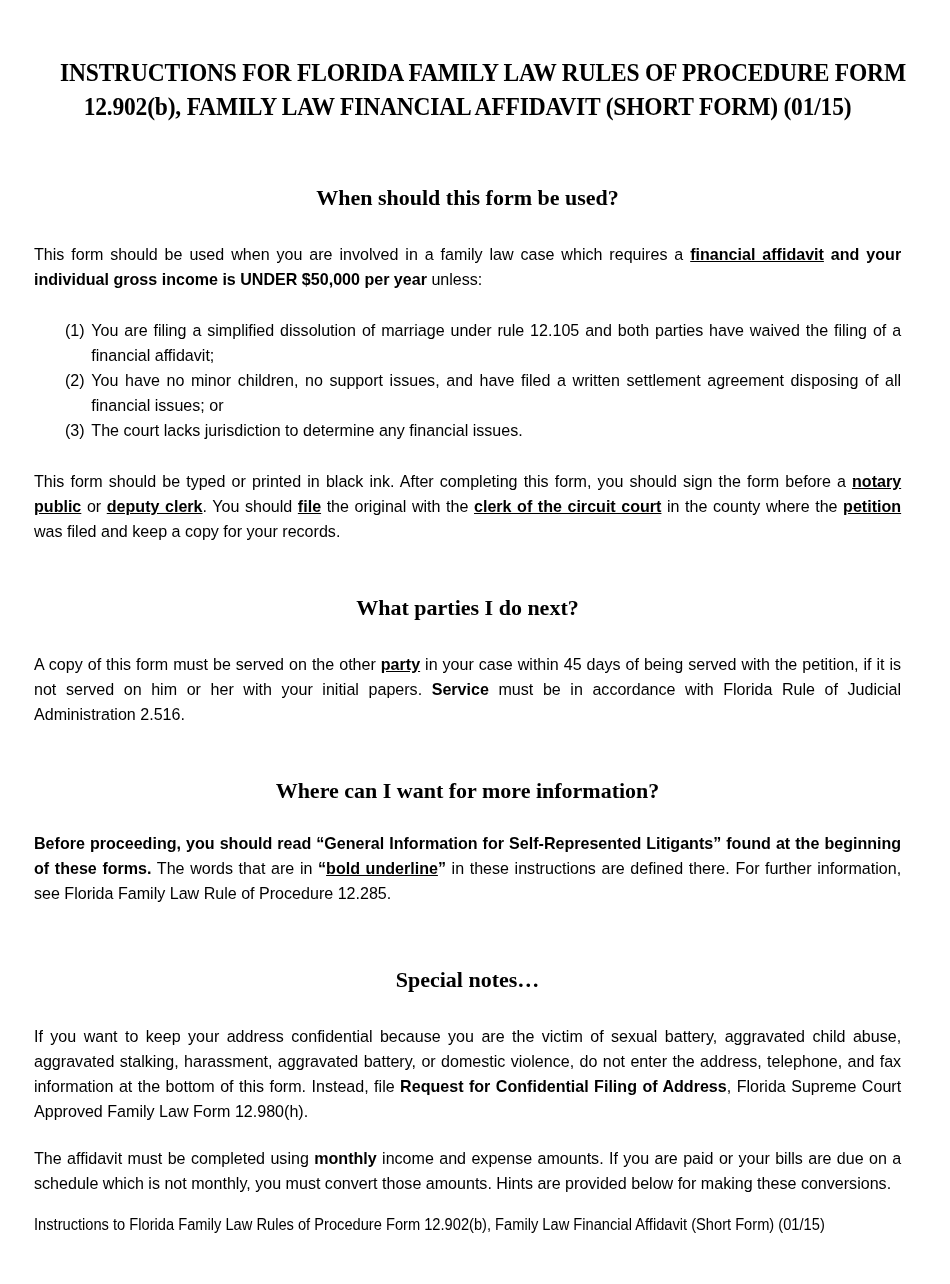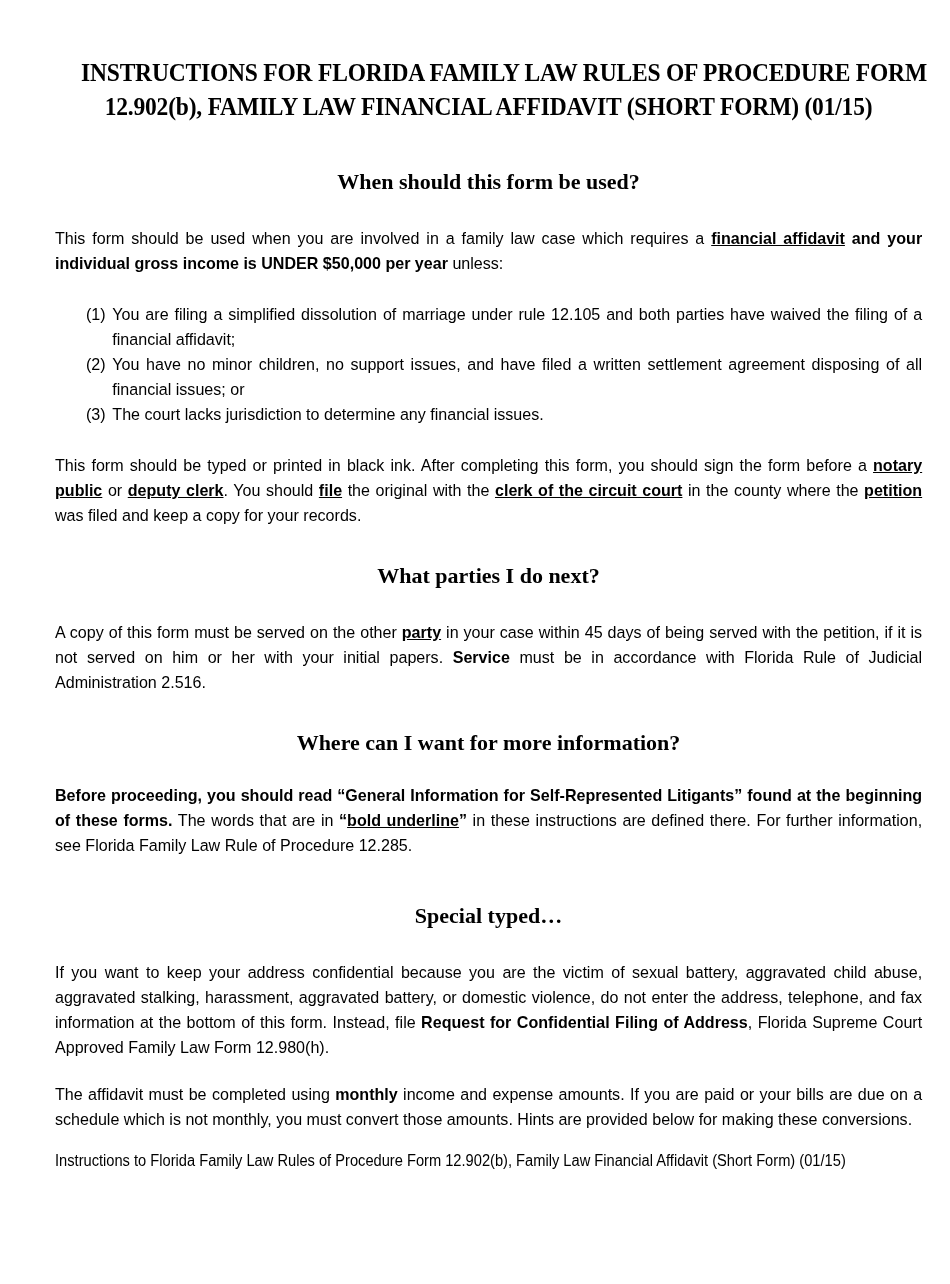--- a/index.html
+++ b/index.html
@@ -20,21 +20,21 @@
     position: absolute;
     left: 0;
     top: 0;
     width: 950px;
     height: 1284px;
     background: #ffffff;
   }
 
   .content {
     position: absolute;
-    left: 55px;
+    left: 34px;
     top: 0;
     width: 867px;
   }
 
   
   .doc-title {
     font-family: "Liberation Serif", serif;
     font-weight: bold;
     font-size: 25px;
     line-height: 34px;
@@ -46,20 +46,21 @@
   }
   .doc-title .tline { display: block; white-space: nowrap; }
 
   
   .section-heading {
     font-family: "Liberation Serif", serif;
     font-weight: bold;
     font-size: 22px;
     line-height: 28px;
     text-align: center;
+    margin-top: 16px;
   }
 
   
   .body-text {
     font-family: "Liberation Sans", sans-serif;
     font-size: 17.1px;
     line-height: 25px;
     text-align: justify;
     text-justify: inter-word;
     transform: scaleX(0.94);
@@ -176,21 +177,21 @@
     <div class="section-heading">Where can I want for more information?</div>
 
     <div class="sp-26"></div>
 
     <div class="body-text">
       <span class="b">Before proceeding, you should read “General Information for Self-Represented Litigants” found at the beginning of these forms.</span><span>   The words that are in </span><span class="b">“</span><span class="bu">bold underline</span><span class="b">”</span><span> in these instructions are defined there.  For further information, see Florida Family Law Rule of Procedure 12.285.</span>
     </div>
 
     <div class="sp-44"></div>
 
-    <div class="section-heading">Special typed…</div>
+    <div class="section-heading">Special notes…</div>
 
     <div class="sp-30"></div>
 
     <div class="body-text">
       <span>If you want to keep your address confidential because you are the victim of sexual battery, aggravated child abuse, aggravated stalking, harassment, aggravated battery, or domestic violence, do not enter the address, telephone, and fax information at the bottom of this form. Instead, file </span><span class="b">Request for Confidential Filing of Address</span><span>, Florida Supreme Court Approved Family Law Form 12.980(h).</span>
     </div>
 
     <div class="sp-22"></div>
 
     <div class="body-text">

